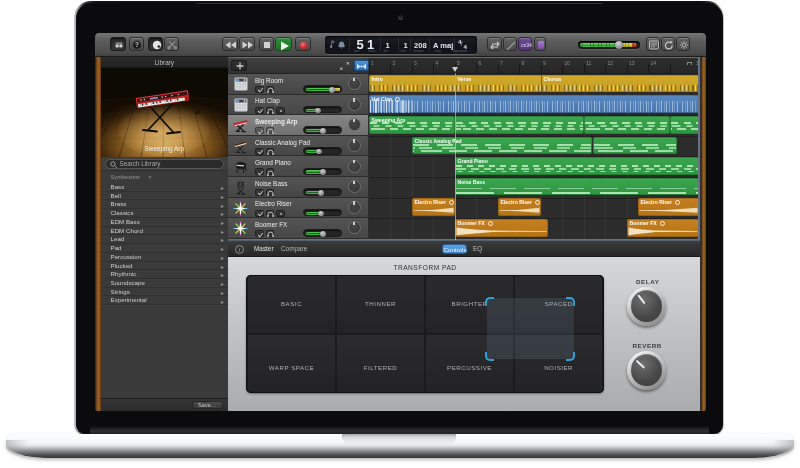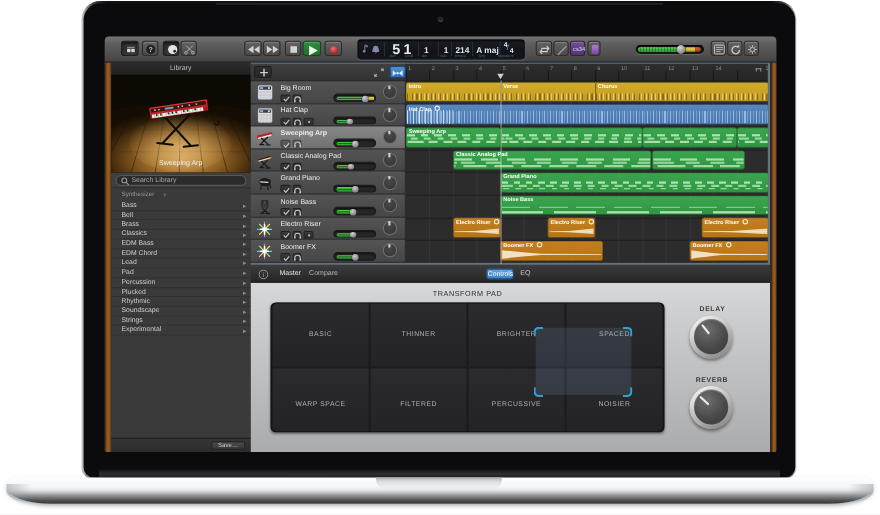--- a/index.html
+++ b/index.html
@@ -184,21 +184,21 @@
           </svg>
           <div class="ab" style="left:24px;top:2.5px;width:1px;height:13px;background:#272c36"></div>
           <div class="ab" style="left:55px;top:2.5px;width:1px;height:13px;background:#272c36"></div>
           <div class="ab" style="left:73px;top:2.5px;width:1px;height:13px;background:#272c36"></div>
           <div class="ab" style="left:85.5px;top:2.5px;width:1px;height:13px;background:#272c36"></div>
           <div class="ab" style="left:104px;top:2.5px;width:1px;height:13px;background:#272c36"></div>
           <div class="ab" style="left:129px;top:2.5px;width:1px;height:13px;background:#272c36"></div>
           <div class="t" style="left:32px;top:1.4px;font-size:13px;font-weight:bold;color:#e8edf5;letter-spacing:3.2px">51</div>
           <div class="t" style="left:61px;top:5.2px;font-size:7.6px;font-weight:bold;color:#dfe6f0">1</div>
           <div class="t" style="left:79px;top:5.2px;font-size:7.6px;font-weight:bold;color:#dfe6f0">1</div>
-          <div class="t" style="left:89.5px;top:5.2px;font-size:7.6px;font-weight:bold;color:#dfe6f0">214</div>
+          <div class="t" style="left:89.5px;top:5.2px;font-size:7.6px;font-weight:bold;color:#dfe6f0">208</div>
           <div class="t" style="left:108.5px;top:5.2px;font-size:7.6px;font-weight:bold;color:#dfe6f0">A maj</div>
           <div class="t" style="left:133.5px;top:2.6px;font-size:6.2px;font-weight:bold;color:#dfe6f0">4</div>
           <div class="t" style="left:136.2px;top:4.6px;font-size:6.8px;color:#9aa6ba">/</div>
           <div class="t" style="left:139px;top:7px;font-size:6.2px;font-weight:bold;color:#dfe6f0">4</div>
           <div class="t" style="left:30px;top:13.8px;font-size:3.6px;color:#55617a">bar</div>
           <div class="t" style="left:44px;top:13.8px;font-size:3.6px;color:#55617a">beat</div>
           <div class="t" style="left:59px;top:13.8px;font-size:3.6px;color:#55617a">div</div>
           <div class="t" style="left:76px;top:13.8px;font-size:3.6px;color:#55617a">tick</div>
           <div class="t" style="left:89px;top:13.8px;font-size:3.6px;color:#55617a">tempo</div>
           <div class="t" style="left:111px;top:13.8px;font-size:3.6px;color:#55617a">key</div>

